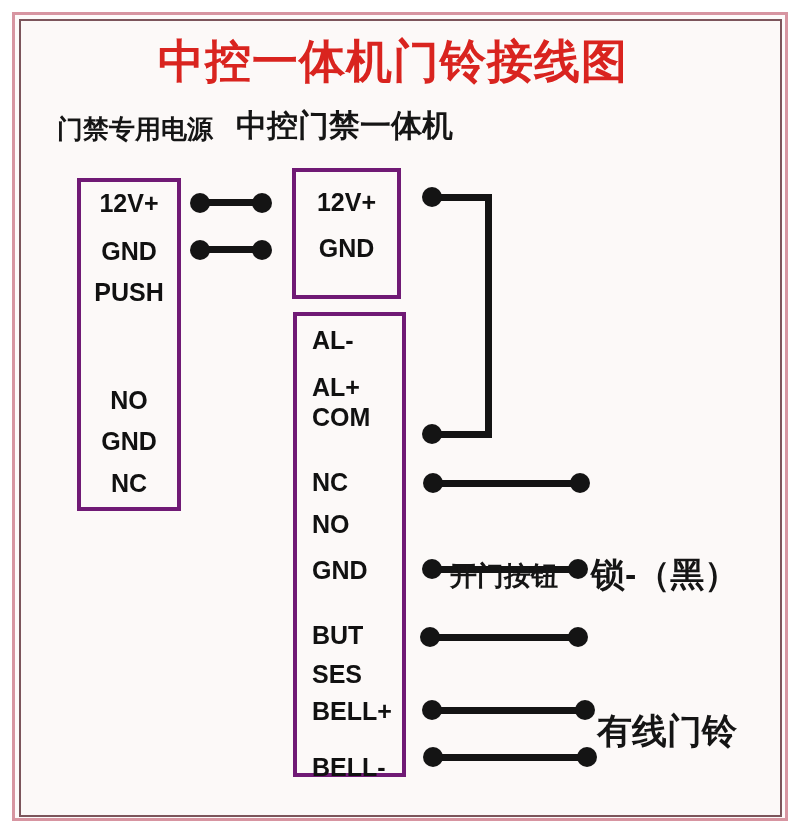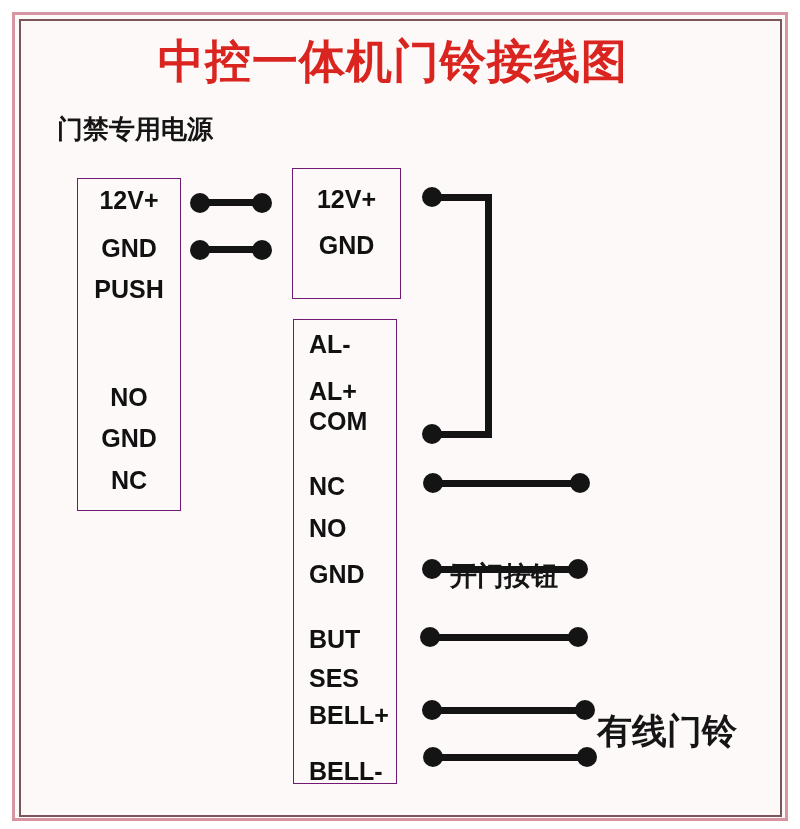--- a/index.html
+++ b/index.html
@@ -16,24 +16,24 @@
     border:2px solid #7c555b; background:#fcf9f8;
   }
   .title {
     position:absolute; left:158px; top:31px; font-size:46px; font-weight:bold;
     color:#d9241f; letter-spacing:1px; white-space:nowrap;
   }
   .sec-label { position:absolute; font-weight:bold; color:#151515; white-space:nowrap; }
   .sec-label.power { left:57px; top:112px; font-size:26px; }
   .sec-label.ctrl  { left:236px; top:105px; font-size:31px; }
 
-  .box { position:absolute; border:1px solid #701a75; box-sizing:border-box; background:transparent; }
+  .box { position:absolute; border:4px solid #701a75; box-sizing:border-box; background:transparent; }
   #power-box      { left:77px;  top:178px; width:104px; height:333px; }
   #ctrl-power-box { left:292px; top:168px; width:109px; height:131px; }
-  #ctrl-io-box    { left:293px; top:312px; width:104px; height:465px;margin-top:7px; }
+  #ctrl-io-box    { left:293px; top:312px; width:113px; height:465px; }
 
   .term {
     position:absolute; font-weight:bold; font-size:25px; color:#111111;
     line-height:26px; white-space:nowrap;
   }
   .term.c { left:0; right:0; text-align:center; }
   .term.l { left:15px; text-align:left; }
 
   .hw  { position:absolute; height:7px; background:#141414; }
   .vw  { position:absolute; width:7px;  background:#141414; }
@@ -50,20 +50,21 @@
 <body>
 
 <div class="canvas">
 
   <div class="frame-outer"></div>
   <div class="frame-inner"></div>
 
   <div class="title">中控一体机门铃接线图</div>
 
   <div class="sec-label power">门禁专用电源</div>
+  <div class="sec-label ctrl">中控门禁一体机</div>
 
   <div class="box" id="power-box">
     <span class="term c" style="top:8px">12V+</span>
     <span class="term c" style="top:56px">GND</span>
     <span class="term c" style="top:97px">PUSH</span>
     <span class="term c" style="top:205px">NO</span>
     <span class="term c" style="top:246px">GND</span>
     <span class="term c" style="top:288px">NC</span>
   </div>
 
@@ -99,20 +100,21 @@
   <div class="dot" style="left:422px; top:187px;"></div>
   <div class="dot" style="left:422px; top:424px;"></div>
 
   <div class="hw" style="left:433px; top:480px; width:147px;"></div>
   <div class="dot" style="left:423px; top:473px;"></div>
   <div class="dot" style="left:570px; top:473px;"></div>
 
   <div class="hw" style="left:432px; top:566px; width:146px;"></div>
   <div class="dot" style="left:422px; top:559px;"></div>
   <div class="dot" style="left:568px; top:559px;"></div>
+  <div class="wire-label lbl-lock-neg">锁-（黑）</div>
 
   <div class="wire-label lbl-door-btn">开门按钮</div>
   <div class="hw" style="left:430px; top:634px; width:148px;"></div>
   <div class="dot" style="left:420px; top:627px;"></div>
   <div class="dot" style="left:568px; top:627px;"></div>
 
   <div class="hw" style="left:432px; top:707px; width:153px;"></div>
   <div class="dot" style="left:422px; top:700px;"></div>
   <div class="dot" style="left:575px; top:700px;"></div>
   <div class="wire-label lbl-bell">有线门铃</div>

